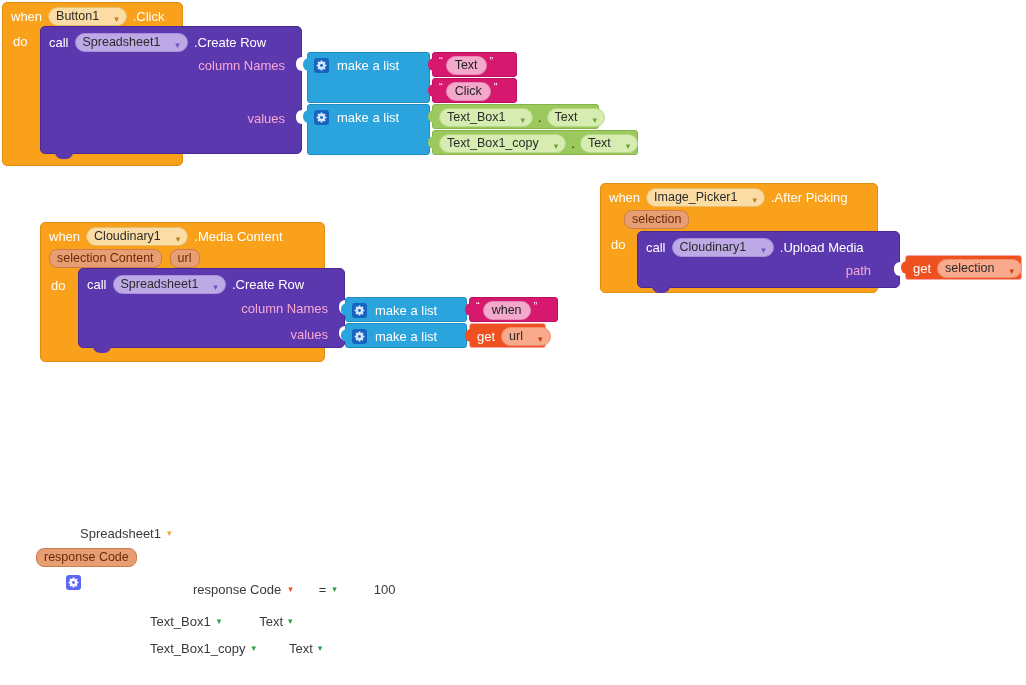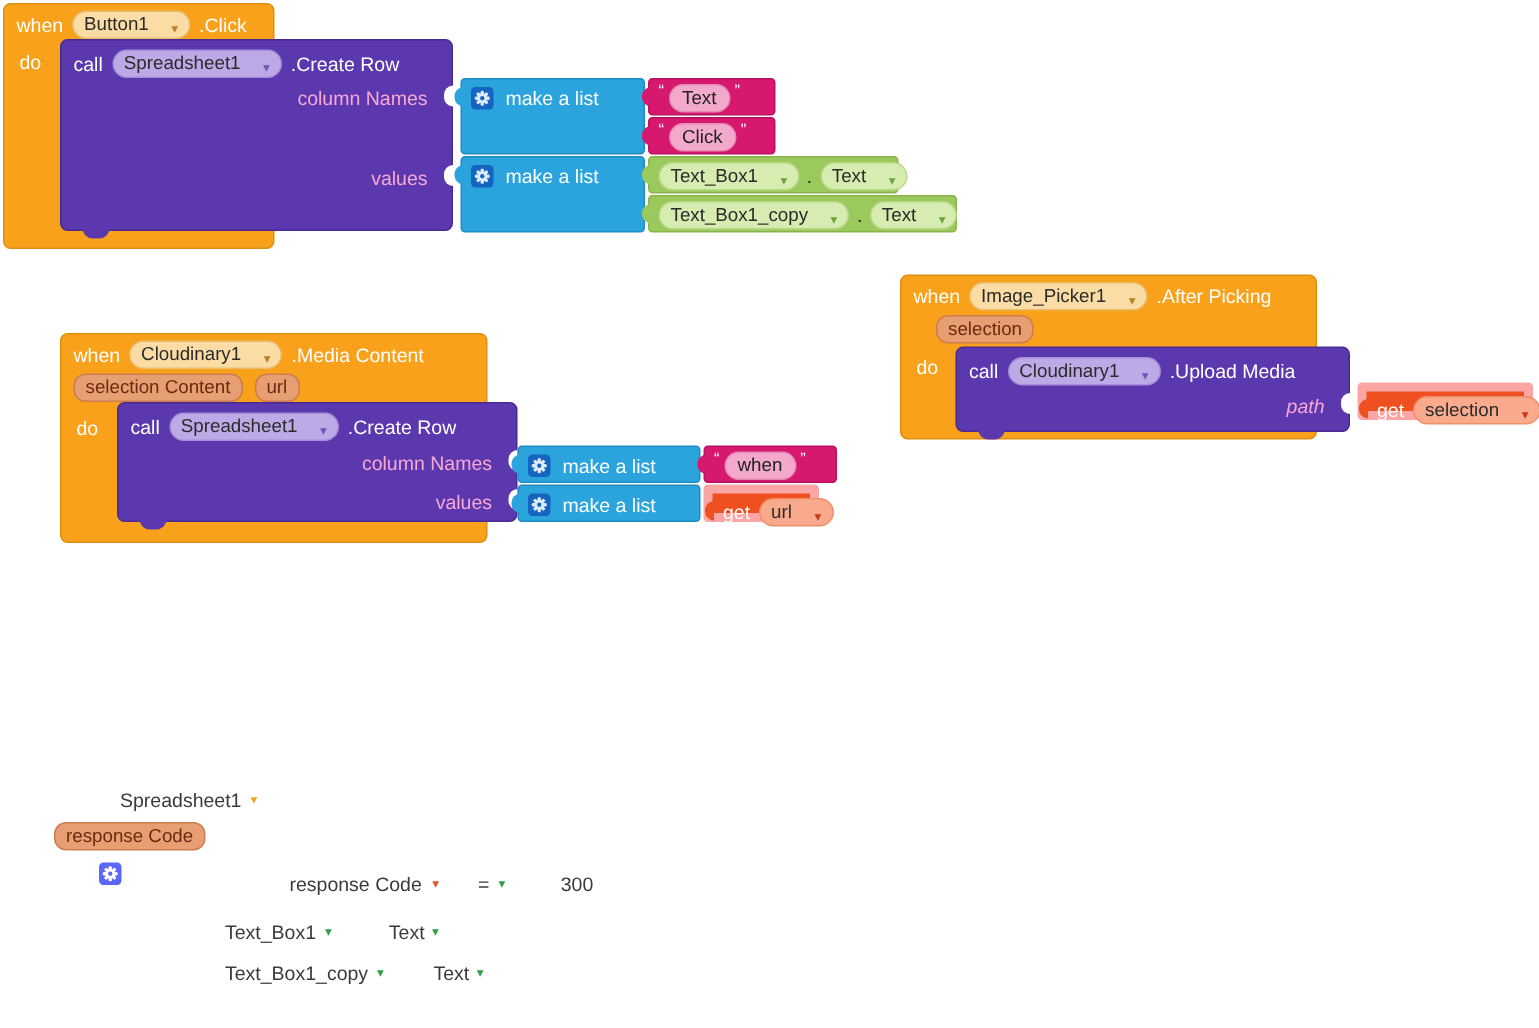--- a/index.html
+++ b/index.html
@@ -5,21 +5,21 @@
   html,body{margin:0;padding:0;background:#fff;}
   #canvas{position:relative;width:1026px;height:685px;background:#ffffff;overflow:hidden;
           font-family:"Liberation Sans",sans-serif;font-size:13px;}
   .abs{position:absolute;box-sizing:border-box;}
   
   .evt{background:#F9A11B;border:1px solid #E08E10;border-radius:5px;color:#fff;}
   .call{background:#5C38AF;border:1px solid #4A2A92;border-radius:5px;color:#fff;}
   .cyan{background:#2BA4DE;border:1px solid #1F8DC4;border-radius:3px;color:#fff;}
   .pink{background:#D6186E;border:1px solid #BA1060;border-radius:3px;color:#fff;}
   .green{background:#9CC95E;border:1px solid #88B44A;border-radius:3px;color:#222;}
-  .redget{background:#EE5020;border:6px solid #fca5a5;border-radius:3px;color:#fff;}
+  .redget{background:#EE5020;border:1px solid #fca5a5;border-radius:3px;color:#fff;}
   
   .hrow{display:flex;align-items:center;gap:6px;padding:4px 8px;white-space:nowrap;}
   .vrow{display:flex;align-items:center;white-space:nowrap;height:25px;}
   .rlabel{position:absolute;color:#f9a8d4;white-space:nowrap;}
   
   .dd{display:inline-flex;align-items:flex-end;gap:15px;border-radius:10px;padding:1px 7px;
       font-size:12.5px;color:#2b2b2b;white-space:nowrap;line-height:15px;}
   .dd-orange{background:#FBDCA4;border:1px solid #E5BD6C;}
   .dd-purple{background:#BCA9E6;border:1px solid #A78FD9;}
   .dd-green{background:#D6ECB0;border:1px solid #B6D983;}
@@ -270,21 +270,21 @@
 
   <div class="abs call" style="left:637px;top:231px;width:263px;height:57px;">
     <div class="hrow" style="padding-top:6px;">
       <span>call</span>
       <span class="dd dd-purple">
         <span>Cloudinary1</span>
         <span class="arr a-purple">▾</span>
       </span>
       <span>.Upload Media</span>
     </div>
-    <div class="rlabel" style="right:16px;top:31px;font-style:italic;">path</div>
+    <div class="rlabel" style="right:28px;top:31px;">path</div>
     <span class="socket" style="top:30px;"></span>
     <span class="tab" style="left:14px;"></span>
   </div>
 
   <div class="abs redget" style="left:905px;top:255px;width:117px;height:25px;">
     <span class="plug red-p" style="top:5px;"></span>
     <div class="vrow" style="padding:0 7px;gap:6px;">
       <span>get</span>
       <span class="dd dd-red">
         <span>selection</span>
@@ -315,21 +315,21 @@
           </g>
         </svg>
     </span>
   </div>
 
   <div class="abs ghosttext" style="left:193px;top:582px;">
     <span>response Code</span>
     <span class="arr a-vermillion" style="margin-left:7px;">▾</span>
     <span style="margin-left:26px;">=</span>
     <span class="arr a-ghostgreen" style="margin-left:6px;">▾</span>
-    <span style="margin-left:37px;">300</span>
+    <span style="margin-left:37px;">100</span>
   </div>
 
   <div class="abs ghosttext" style="left:150px;top:614px;">
     <span>Text_Box1</span>
     <span class="arr a-ghostgreen" style="margin-left:6px;">▾</span>
     <span style="margin-left:38px;">Text</span>
     <span class="arr a-ghostgreen" style="margin-left:5px;">▾</span>
   </div>
 
   <div class="abs ghosttext" style="left:150px;top:641px;">

